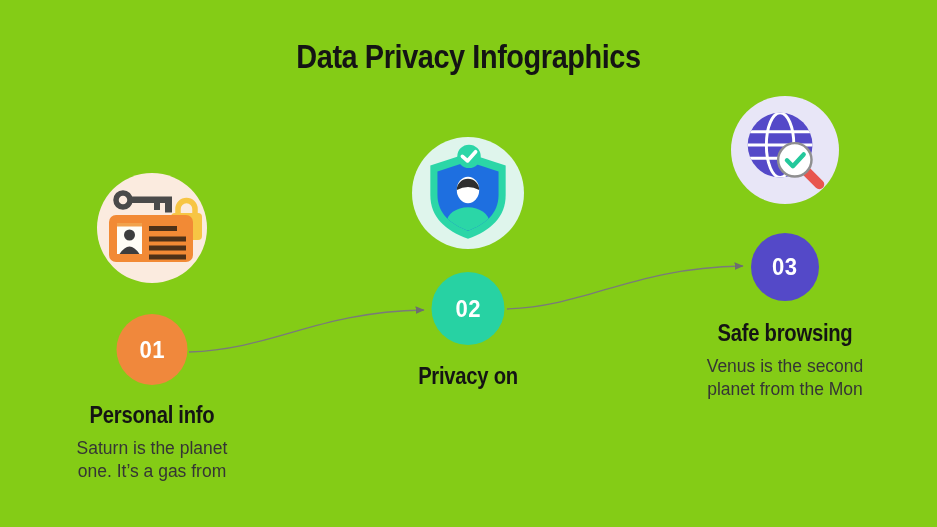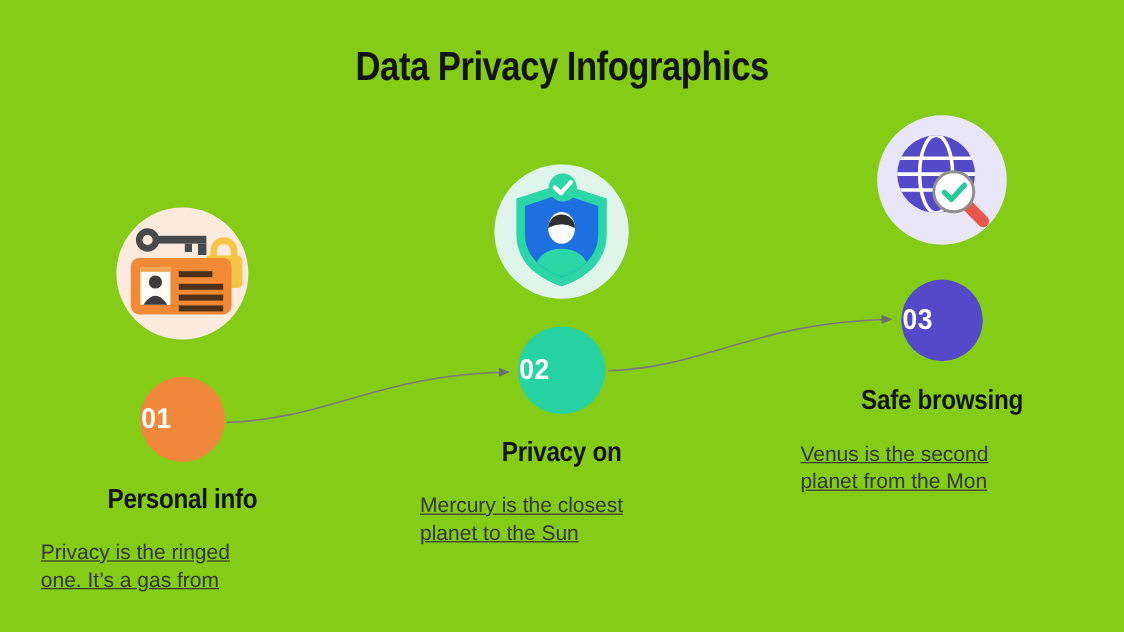--- a/index.html
+++ b/index.html
@@ -20,38 +20,38 @@
   .icon-bubble{
     position:absolute;left:50%;transform:translateX(-50%);
     border-radius:50%;display:flex;align-items:center;justify-content:center;
   }
   .col-1 .icon-bubble{top:173px;width:110px;height:110px;background:#fbebdf;}
   .col-2 .icon-bubble{top:137px;width:112px;height:112px;background:#dff5ec;}
   .col-3 .icon-bubble{top:96px;width:108px;height:108px;background:#e8e6f7;}
   .num-circle{
     position:absolute;left:50%;transform:translateX(-50%);
     border-radius:50%;color:#ffffff;font-weight:700;
-    display:flex;align-items:center;font-size:24px;
+    display:flex;align-items:center;justify-content:center;font-size:24px;
     letter-spacing:.5px;
   }
   .col-1 .num-circle{top:314px;width:71px;height:71px;background:#f0883c;}
   .col-2 .num-circle{top:272px;width:73px;height:73px;background:#27d2a3;}
   .col-3 .num-circle{top:233px;width:68px;height:68px;background:#5449c8;}
   .num-circle span{display:inline-block;transform:scaleX(.92);}
   .step-heading{
     position:absolute;left:0;width:100%;text-align:center;margin:0;
     font-size:23px;font-weight:700;color:#141414;transform:scaleX(.88);
     line-height:1.1;letter-spacing:-.3px;
   }
   .col-1 .step-heading{top:403px;}
   .col-2 .step-heading{top:364px;}
   .col-3 .step-heading{top:321px;}
   .step-desc{
-    position:absolute;left:0;width:100%;margin:12px;
-    font-size:17.5px;color:#353535;line-height:1.32;font-weight:400;text-decoration:underline;
+    position:absolute;left:0;width:100%;text-align:center;margin:0;
+    font-size:17.5px;color:#353535;line-height:1.32;font-weight:400;
   }
   .col-1 .step-desc{top:437px;}
   .col-2 .step-desc{top:398px;}
   .col-3 .step-desc{top:355px;}
   .icon-svg{display:block;}
 </style>
 </head>
 <body>
 
 <div class="canvas">
@@ -92,21 +92,21 @@
         <rect x="52" y="63.5" width="37" height="5" fill="#4d3118"></rect>
         <rect x="52" y="72.5" width="37" height="5" fill="#4d3118"></rect>
         <rect x="52" y="81.5" width="37" height="5" fill="#4d3118"></rect>
       </svg>
     </div>
     <div class="num-circle">
       <span>01</span>
     </div>
     <h2 class="step-heading">Personal info</h2>
     <p class="step-desc">
-      <span>Privacy is the ringed</span><br>
+      <span>Saturn is the planet</span><br>
       <span>one. It’s a gas from</span>
     </p>
   </div>
 
   <div class="col col-2">
     <div class="icon-bubble">
       <svg class="icon-svg" width="112" height="112" viewBox="0 0 110 110">
         <defs>
           <clipPath id="innerShield">
             <path d="M 55 24 L 85 34 V 57 C 85 75 72 86 55 92 C 38 86 25 75 25 57 V 34 Z"></path>
@@ -126,24 +126,20 @@
         </g>
 
         <circle cx="56" cy="19" r="11.5" fill="#2bd6a7"></circle>
         <polyline points="49.5,19 54.5,23.5 62.5,14.5" fill="none" stroke="#ffffff" stroke-width="3.6" stroke-linecap="round" stroke-linejoin="round"></polyline>
       </svg>
     </div>
     <div class="num-circle">
       <span>02</span>
     </div>
     <h2 class="step-heading">Privacy on</h2>
-    <p class="step-desc">
-      <span>Mercury is the closest</span><br>
-      <span>planet to the Sun</span>
-    </p>
   </div>
 
   <div class="col col-3">
     <div class="icon-bubble">
       <svg class="icon-svg" width="108" height="108" viewBox="0 0 110 110">
         <defs>
           <clipPath id="globeClip">
               <circle cx="50" cy="50" r="33"></circle>
             </clipPath>
         </defs>

